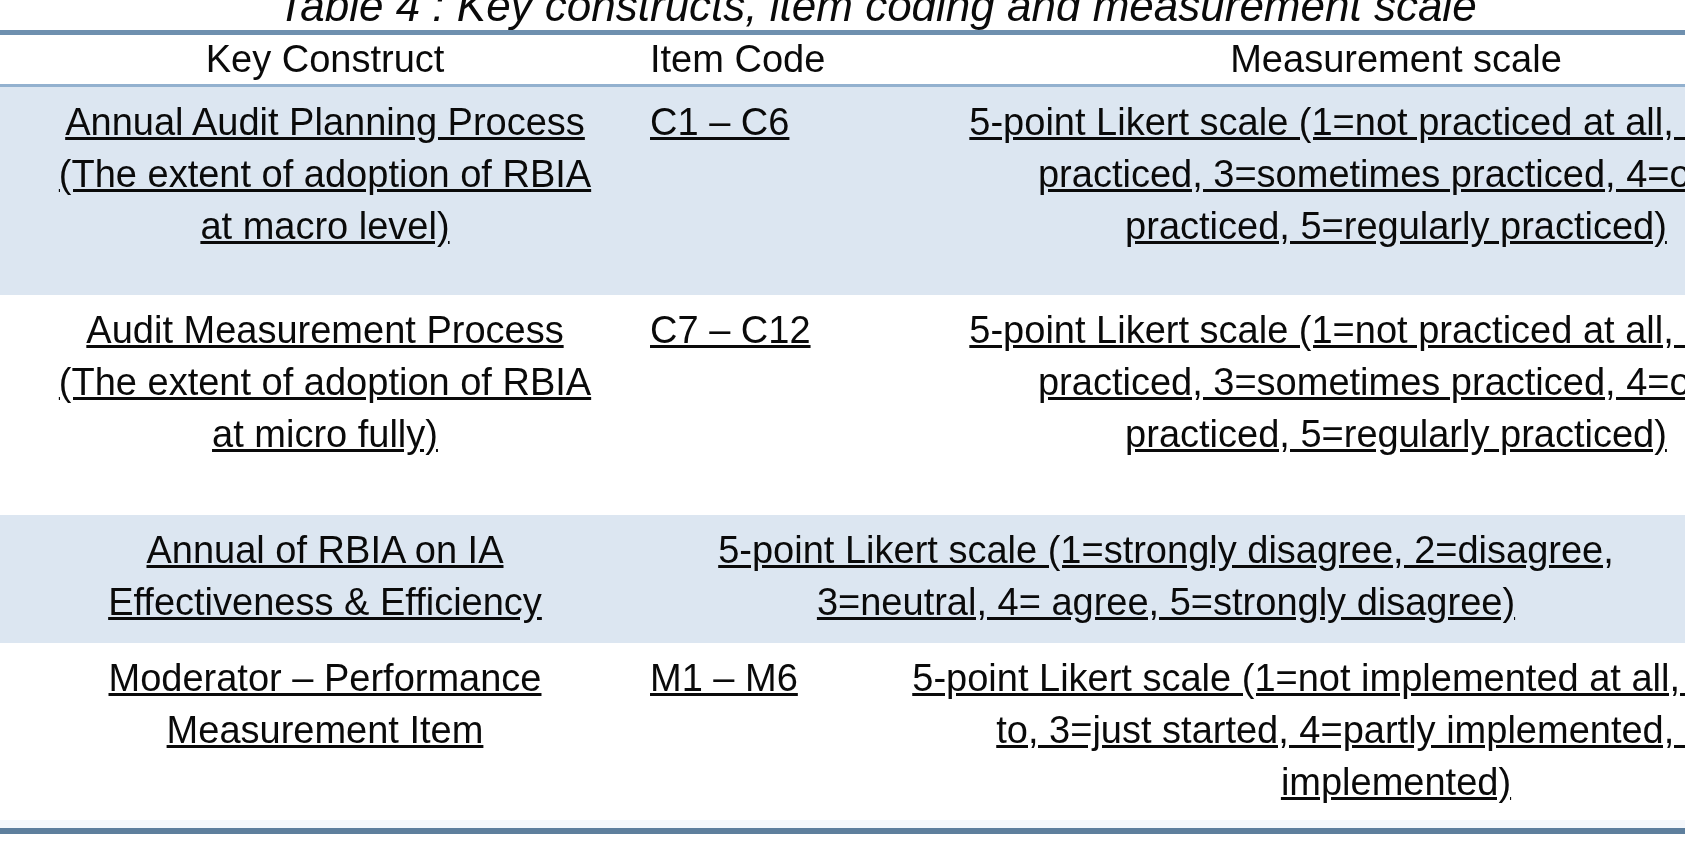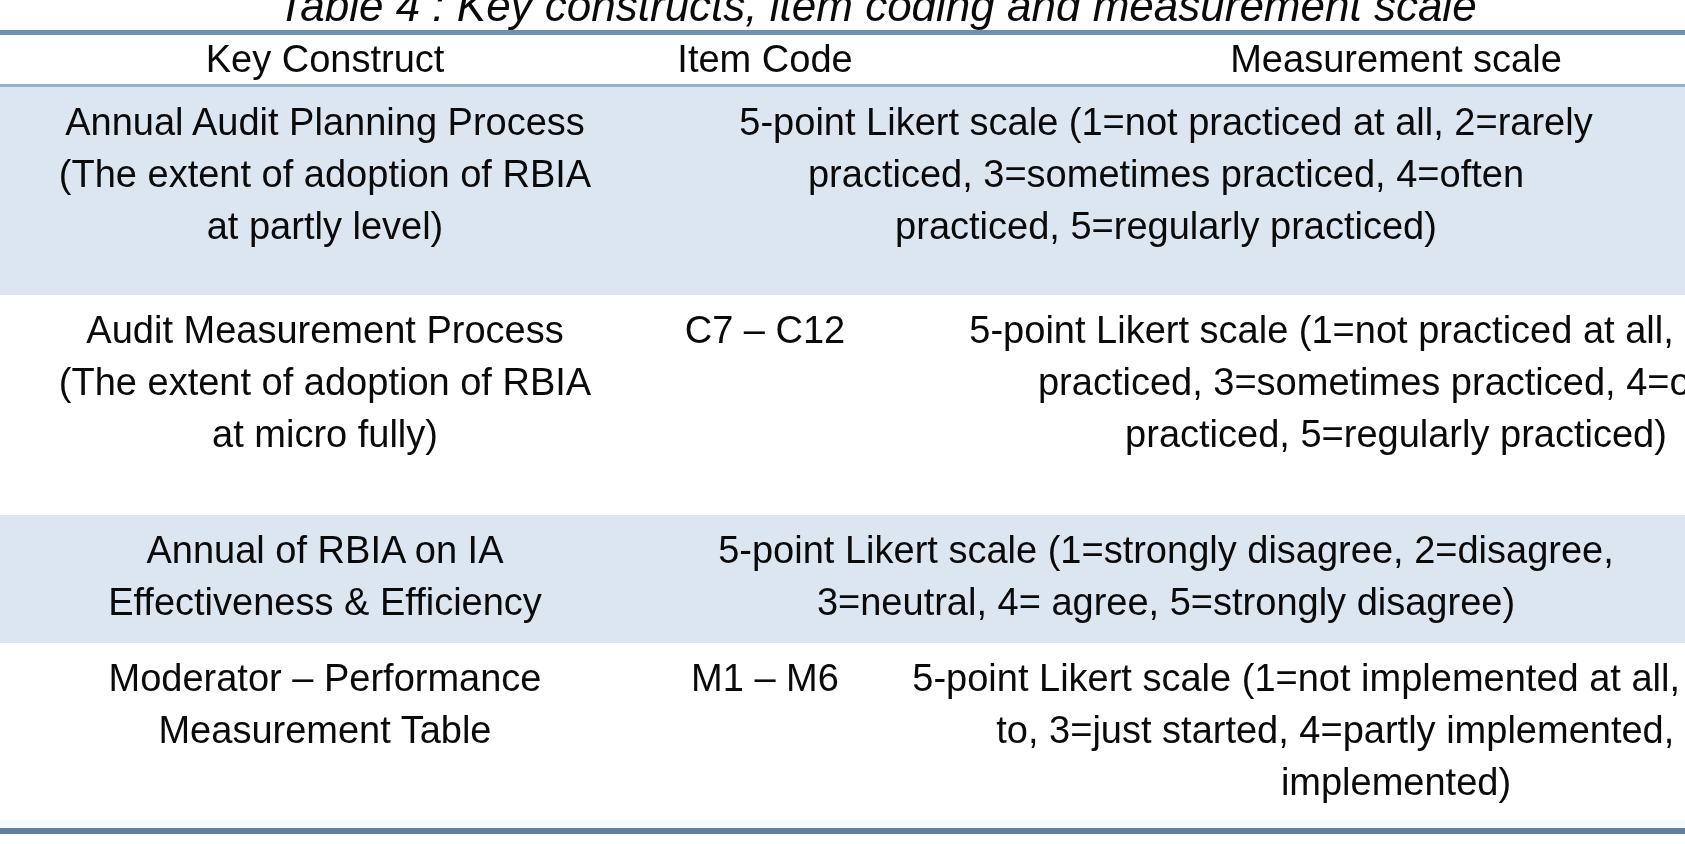--- a/index.html
+++ b/index.html
@@ -23,40 +23,40 @@
     text-align: center;
     font-size: 44px;
     font-style: italic;
     white-space: nowrap;
   }
 
   .tbl { width: 1912px; border-top: 5px solid #6f90af; }
 
   .row { display: flex; align-items: flex-start; }
   .c1 { width: 650px; text-align: center; }
-  .c2 { width: 230px; text-align: center; }
+  .c2 { width: 230px; text-align: left; }
   .c3 { width: 1032px; text-align: center; }
 
   .thead { height: 49px; background: #ffffff; border-bottom: 3px solid #93b1cf; }
   .th { font-size: 38px; line-height: 49px; white-space: nowrap; }
 
   .cell { padding-top: 9px; }
   .ln { font-size: 38px; line-height: 52px; white-space: nowrap; }
 
   .r0 { height: 199px; background: #dce6f1; }
   .r1 { height: 220px; background: #ffffff; }
   .r2 { height: 119px; background: #dce6f1; }
   .r3 { height: 168px; background: #ffffff; }
   
   .r0, .r1, .r2, .r3 { box-sizing: border-box; }
   .r0 { height: 208px; }
   .r1 { height: 220px; }
   .r2 { height: 128px; }
   .r3 { height: 177px; }
-  .r0 .cell, .r1 .cell, .r2 .cell, .r3 .cell { padding-top: 9px; }
+  .r0 .cell, .r1 .cell, .r2 .cell, .r3 .cell { padding-top: 9px; text-decoration: underline; }
 
   .pre-border-strip { width: 1912px; height: 8px; background: #f5f8fc; }
   .bottom-border { width: 1912px; height: 6px; background: #5e7f9d; }
   .tail { width: 1912px; height: 10px; background: #ffffff; }
 </style>
 </head>
 <body>
 
 <div class="page">
 
@@ -67,21 +67,24 @@
     <div class="row thead">
       <div class="c1 th">Key Construct</div>
       <div class="c2 th">Item Code</div>
       <div class="c3 th">Measurement scale</div>
     </div>
 
     <div class="row r0">
       <div class="c1 cell">
         <div class="ln">Annual Audit Planning Process</div>
         <div class="ln">(The extent of adoption of RBIA</div>
-        <div class="ln">at partly level)</div>
+        <div class="ln">at macro level)</div>
+      </div>
+      <div class="c2 cell">
+        <div class="ln">C1 – C6</div>
       </div>
       <div class="c3 cell">
         <div class="ln">5-point Likert scale (1=not practiced at all, 2=rarely</div>
         <div class="ln">practiced, 3=sometimes practiced, 4=often</div>
         <div class="ln">practiced, 5=regularly practiced)</div>
       </div>
     </div>
 
     <div class="row r1">
       <div class="c1 cell">
@@ -106,21 +109,21 @@
       </div>
       <div class="c3 cell">
         <div class="ln">5-point Likert scale (1=strongly disagree, 2=disagree,</div>
         <div class="ln">3=neutral, 4= agree, 5=strongly disagree)</div>
       </div>
     </div>
 
     <div class="row r3">
       <div class="c1 cell">
         <div class="ln">Moderator – Performance</div>
-        <div class="ln">Measurement Table</div>
+        <div class="ln">Measurement Item</div>
       </div>
       <div class="c2 cell">
         <div class="ln">M1 – M6</div>
       </div>
       <div class="c3 cell">
         <div class="ln">5-point Likert scale (1=not implemented at all, 2=intended</div>
         <div class="ln">to, 3=just started, 4=partly implemented, 5=fully</div>
         <div class="ln">implemented)</div>
       </div>
     </div>

